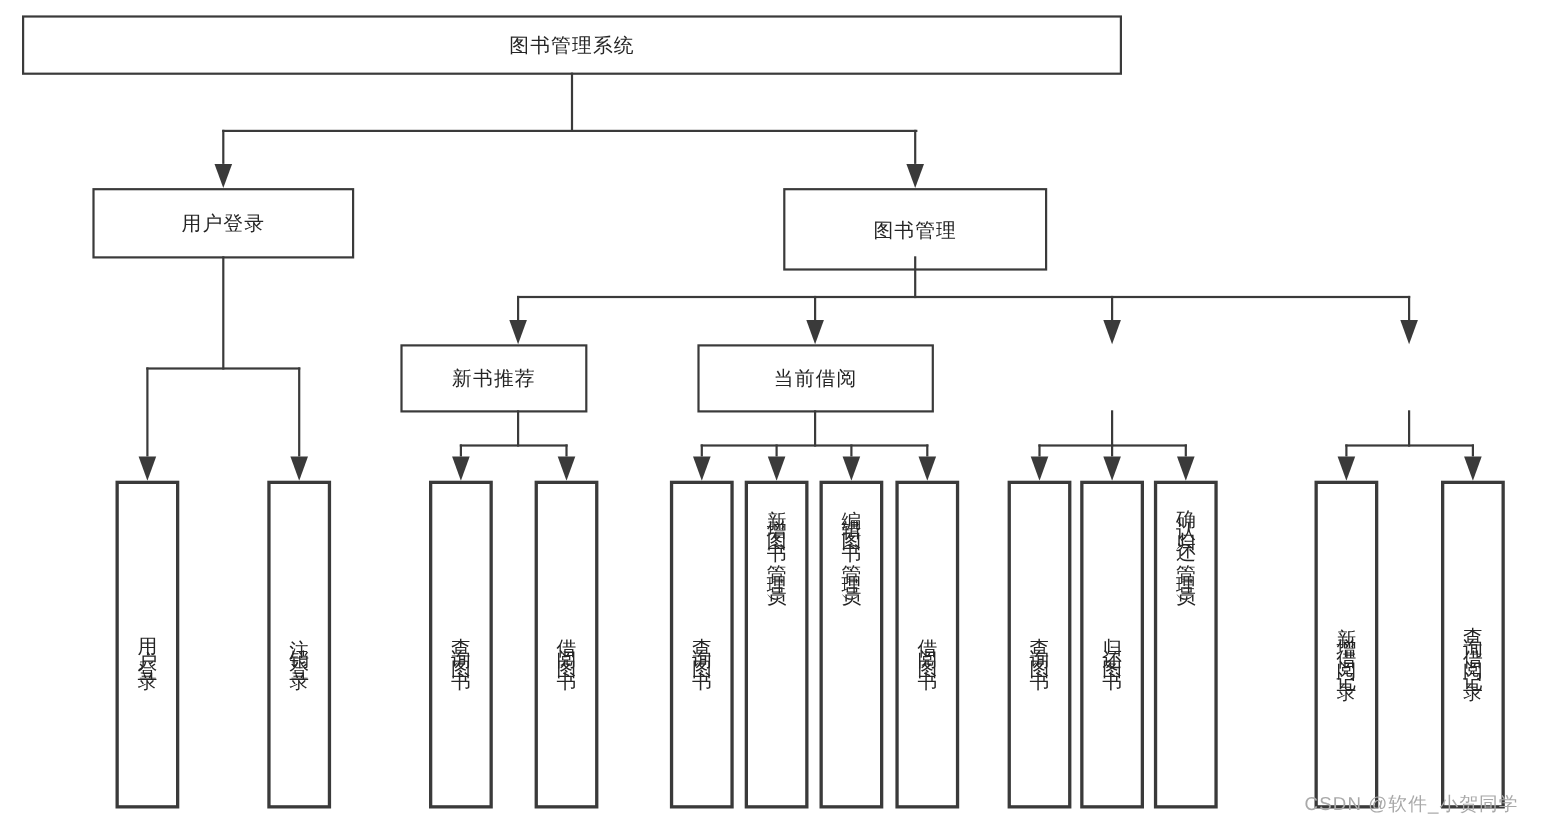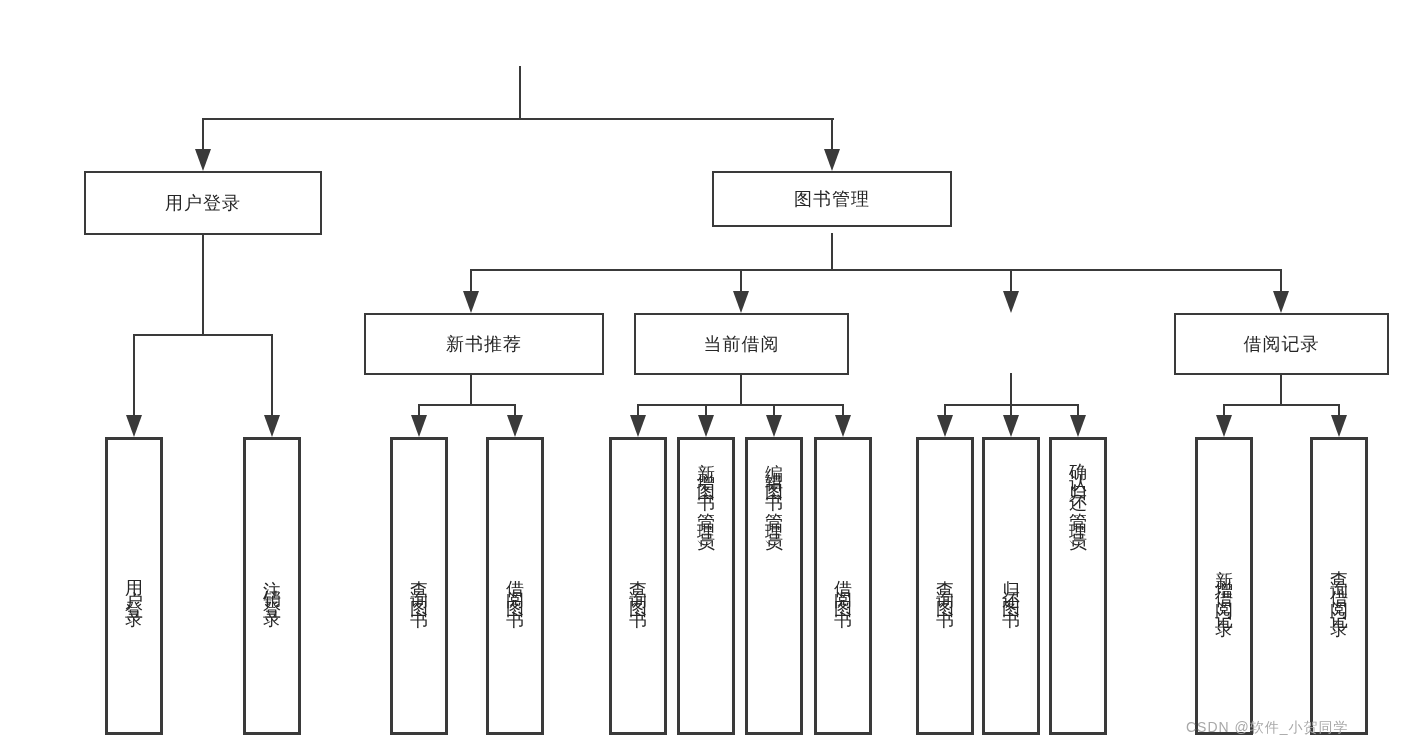--- a/index.html
+++ b/index.html
@@ -41,43 +41,46 @@
     position: absolute;
     width: 0; height: 0;
     border-left: 8px solid transparent;
     border-right: 8px solid transparent;
     border-top: 22px solid #3a3a3a;
   }
   .watermark {
     position: absolute;
     left: 1186px;
     top: 719px;
-    font-size: 14px;
+    font-size: 17px;
     color: #a9a9a9;
     letter-spacing: 1px;
     white-space: nowrap;
   }
 </style>
 </head>
 <body>
 
 <div id="canvas">
 
+  <div class="box thin" style="left:20px; top:14px; width:1000px; height:54px;">
+    <span class="hlabel">图书管理系统</span>
+  </div>
 
   <div class="line" style="left:519px; top:66px; width:2px; height:54px;"></div>
   <div class="line" style="left:202px; top:118px; width:632px; height:2px;"></div>
   <div class="line" style="left:202px; top:118px; width:2px; height:31px;"></div>
   <div class="arrow" style="left:195px; top:149px;"></div>
   <div class="line" style="left:831px; top:118px; width:2px; height:31px;"></div>
   <div class="arrow" style="left:824px; top:149px;"></div>
 
   <div class="box thin" style="left:84px; top:171px; width:238px; height:64px;">
     <span class="hlabel">用户登录</span>
   </div>
-  <div class="box thin" style="left:712px; top:171px; width:240px; height:56px;">
+  <div class="box thin" style="left:712px; top:171px; width:240px; height:75px;">
     <span class="hlabel">图书管理</span>
   </div>
 
   <div class="line" style="left:202px; top:233px; width:2px; height:103px;"></div>
   <div class="line" style="left:133px; top:334px; width:140px; height:2px;"></div>
   <div class="line" style="left:133px; top:334px; width:2px; height:81px;"></div>
   <div class="arrow" style="left:126px; top:415px;"></div>
   <div class="line" style="left:271px; top:334px; width:2px; height:81px;"></div>
   <div class="arrow" style="left:264px; top:415px;"></div>
 
@@ -85,28 +88,25 @@
   <div class="line" style="left:470px; top:269px; width:812px; height:2px;"></div>
   <div class="line" style="left:470px; top:269px; width:2px; height:22px;"></div>
   <div class="arrow" style="left:463px; top:291px;"></div>
   <div class="line" style="left:740px; top:269px; width:2px; height:22px;"></div>
   <div class="arrow" style="left:733px; top:291px;"></div>
   <div class="line" style="left:1010px; top:269px; width:2px; height:22px;"></div>
   <div class="arrow" style="left:1003px; top:291px;"></div>
   <div class="line" style="left:1280px; top:269px; width:2px; height:22px;"></div>
   <div class="arrow" style="left:1273px; top:291px;"></div>
 
-  <div class="box thin" style="left:364px; top:313px; width:240px; height:62px;">
+  <div class="box thin" style="left:364px; top:313px; width:170px; height:62px;">
     <span class="hlabel">新书推荐</span>
   </div>
   <div class="box thin" style="left:634px; top:313px; width:215px; height:62px;">
     <span class="hlabel">当前借阅</span>
-  </div>
-  <div class="box thin" style="left:1174px; top:313px; width:215px; height:62px;">
-    <span class="hlabel">借阅记录</span>
   </div>
 
   <div class="line" style="left:470px; top:373px; width:2px; height:33px;"></div>
   <div class="line" style="left:418px; top:404px; width:98px; height:2px;"></div>
   <div class="line" style="left:418px; top:404px; width:2px; height:11px;"></div>
   <div class="arrow" style="left:411px; top:415px;"></div>
   <div class="line" style="left:514px; top:404px; width:2px; height:11px;"></div>
   <div class="arrow" style="left:507px; top:415px;"></div>
 
   <div class="line" style="left:740px; top:373px; width:2px; height:33px;"></div>

